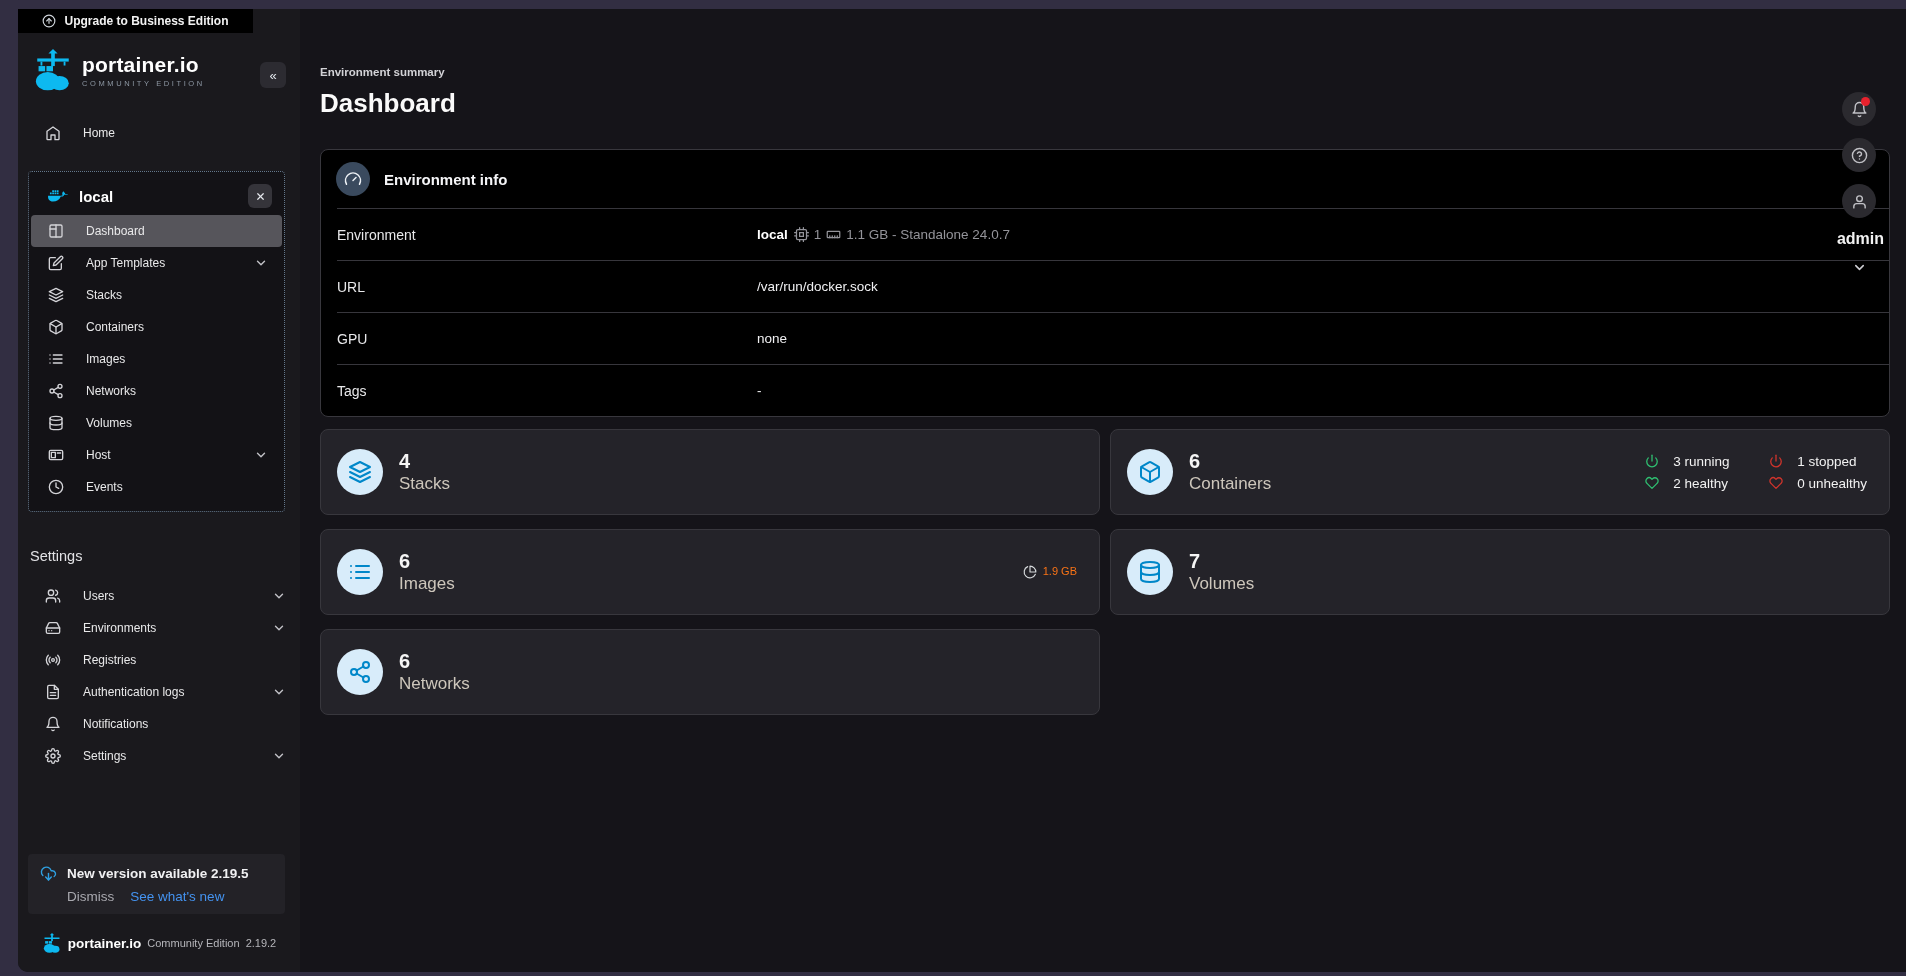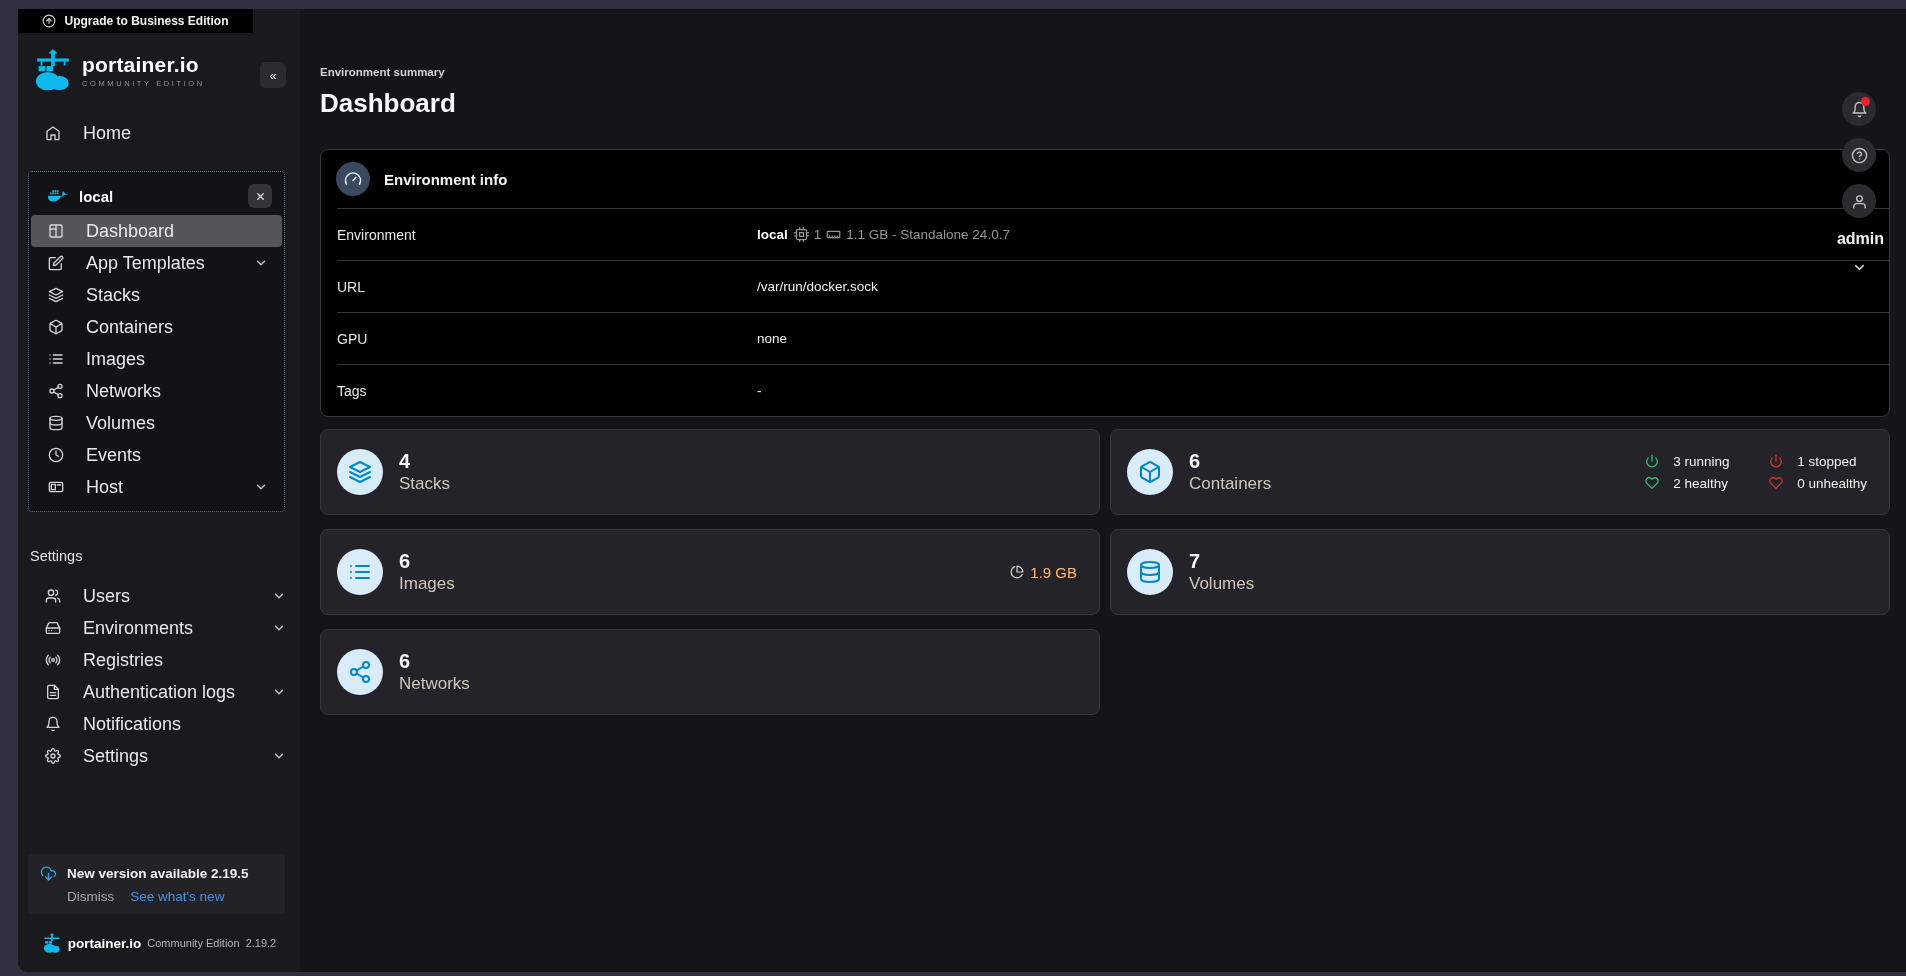--- a/index.html
+++ b/index.html
@@ -13,21 +13,21 @@
   .upgrade-banner { width:235px; height:24px; background:#000; color:#f2f2f2; display:flex; align-items:center;
     justify-content:center; gap:8px; font-size:12px; font-weight:bold; cursor:pointer; }
   .upgrade-banner svg { width:14px; height:14px; stroke:#cfd4da; }
   .logo-row { display:flex; align-items:center; margin:16px 0 0 14px; }
   .logo-svg { width:42px; height:42px; }
   .brand-col { margin-left:8px; }
   .brand-name { color:#fff; font-size:21px; font-weight:bold; letter-spacing:.2px; }
   .brand-edition { color:#8d97a3; font-size:7.5px; letter-spacing:2.6px; margin-top:2px; }
   .collapse-btn { position:absolute; right:14px; top:53px; width:26px; height:26px; background:#2c2b31; color:#e2e7ec;
     border:none; border-radius:6px; font-size:13px; cursor:pointer; }
-  .side-item { display:flex; align-items:center; height:32px; color:#e9e9ea; font-size:18px; cursor:pointer; }
+  .side-item { display:flex; align-items:center; height:32px; color:#e9e9ea; font-size:12px; cursor:pointer; }
   .side-item .mi { width:16px; height:16px; flex:0 0 16px; stroke:#d4d4d8; margin-right:22px; }
   .home-item { margin:26px 0 0 27px; }
   .env-box { margin:22px 10px 0 10px; width:257px; border:1px dotted #64788c; border-radius:4px;
     background:#131216; padding:5px 0 8px; }
   .env-head { display:flex; align-items:center; height:38px; padding-left:18px; position:relative; }
   .env-head .whale { width:22px; height:22px; }
   .env-name { color:#fff; font-size:15px; font-weight:bold; margin-left:10px; }
   .env-close { position:absolute; right:12px; top:7px; width:24px; height:24px; background:#35343a; border:none;
     border-radius:6px; color:#e6e9ee; font-size:12px; cursor:pointer; display:flex; align-items:center; justify-content:center; }
   .env-box .side-item { padding-left:17px; margin:0 2px; border-radius:4px; }
@@ -78,21 +78,21 @@
     display:flex; align-items:center; justify-content:center; }
   .card-icon-circle svg { width:24px; height:24px; stroke:#0087c9; }
   .card-text { margin-left:16px; }
   .card-count { color:#f5f5f5; font-size:20px; font-weight:bold; line-height:24px; }
   .card-label { color:#cdc6bb; font-size:17px; line-height:22px; }
   .card-stats { margin-left:auto; display:grid; grid-template-columns:110px auto; gap:7px 14px; }
   .stat { display:flex; align-items:center; gap:14px; color:#f2f2f2; font-size:13.5px; }
   .stat svg { width:14px; height:14px; }
   .stat.green svg { stroke:#2fbf71; }
   .stat.red svg { stroke:#d0342c; }
-  .card-size { margin-left:auto; display:flex; align-items:center; gap:6px; color:#fdba74; font-size:15px; }
+  .card-size { margin-left:auto; display:flex; align-items:flex-start; gap:6px; color:#f97316; font-size:11px; }
   .card-size svg { width:14px; height:14px; stroke:#d6d9dc; }
 </style>
 </head>
 <body>
 
 <div class="app">
 
   <aside class="sidebar">
 
     <div class="upgrade-banner">
@@ -204,35 +204,35 @@
       <div class="side-item">
         <svg class="mi" viewBox="0 0 24 24" fill="none" stroke-width="2" stroke-linecap="round">
             <ellipse cx="12" cy="5" rx="9" ry="3"></ellipse>
             <path d="M21 12c0 1.66-4 3-9 3s-9-1.34-9-3"></path>
             <path d="M3 5v14c0 1.66 4 3 9 3s9-1.34 9-3V5"></path>
           </svg>
         <span>Volumes</span>
       </div>
       <div class="side-item">
         <svg class="mi" viewBox="0 0 24 24" fill="none" stroke-width="2" stroke-linecap="round" stroke-linejoin="round">
-            <circle cx="12" cy="12" r="10"></circle>
-            <polyline points="12 6 12 12 16 14"></polyline>
-          </svg>
-        <span>Events</span>
-      </div>
-      <div class="side-item">
-        <svg class="mi" viewBox="0 0 24 24" fill="none" stroke-width="2" stroke-linecap="round" stroke-linejoin="round">
             <rect x="2" y="5" width="20" height="14" rx="2"></rect>
             <rect x="5" y="8" width="6" height="8"></rect>
             <line x1="14" y1="9" x2="19" y2="9"></line>
           </svg>
         <span>Host</span>
         <svg class="chev" viewBox="0 0 24 24" fill="none" stroke-width="2.4" stroke-linecap="round" stroke-linejoin="round">
             <polyline points="6 9 12 15 18 9"></polyline>
           </svg>
+      </div>
+      <div class="side-item">
+        <svg class="mi" viewBox="0 0 24 24" fill="none" stroke-width="2" stroke-linecap="round" stroke-linejoin="round">
+            <circle cx="12" cy="12" r="10"></circle>
+            <polyline points="12 6 12 12 16 14"></polyline>
+          </svg>
+        <span>Events</span>
       </div>
     </div>
 
     <div class="settings-header">Settings</div>
 
     <div class="settings-list">
       <div class="side-item">
         <svg class="mi" viewBox="0 0 24 24" fill="none" stroke-width="2" stroke-linecap="round" stroke-linejoin="round">
             <path d="M16 21v-2a4 4 0 0 0-4-4H6a4 4 0 0 0-4 4v2"></path>
             <circle cx="9" cy="7" r="4"></circle>

